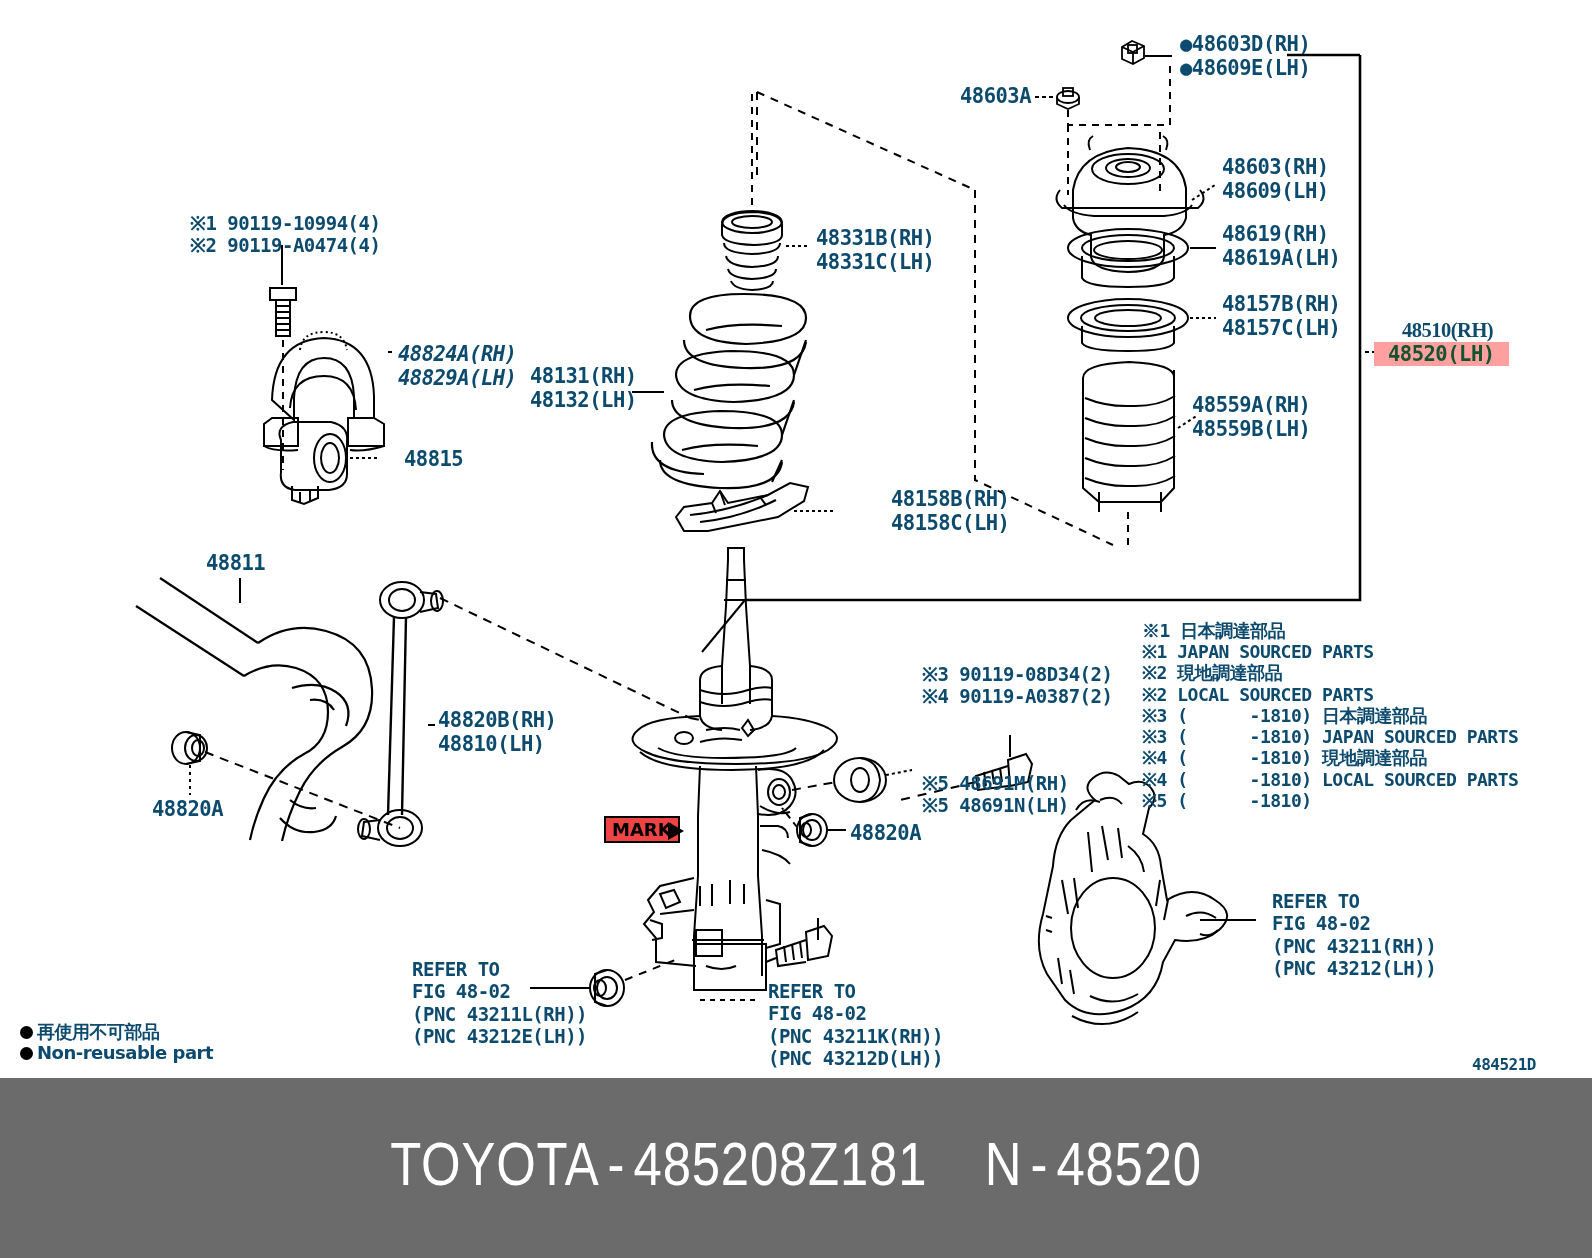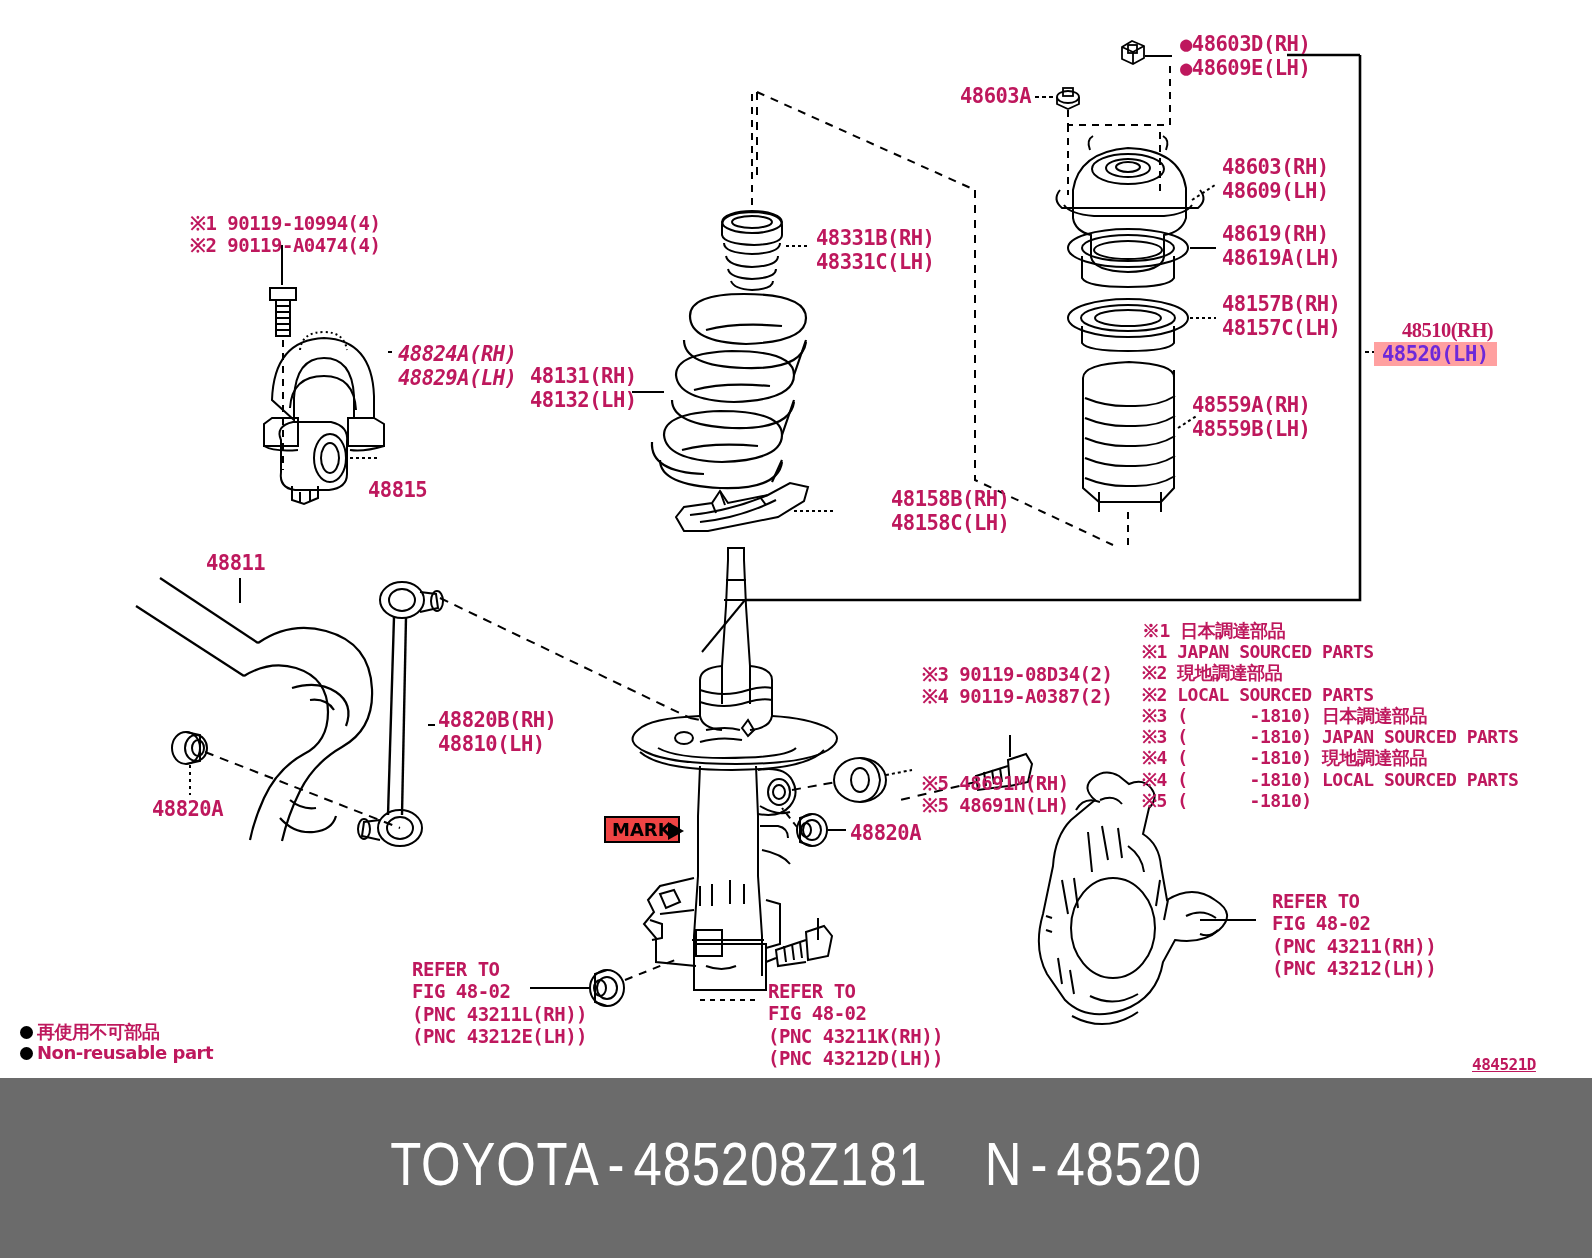--- a/index.html
+++ b/index.html
@@ -1,26 +1,26 @@
 <!DOCTYPE html>
 <html><head>
 <meta charset="utf-8">
 <style>
   html,body{margin:0;padding:0;background:#fff;}
   body{width:1592px;height:1258px;position:relative;overflow:hidden;
        font-family:"DejaVu Sans",sans-serif;}
   #diagram{position:absolute;left:0;top:0;width:1592px;height:1078px;background:#fff;}
   .lbl{position:absolute;font-family:"DejaVu Sans Mono","Liberation Mono",monospace;
-       font-weight:bold;color:#be185d;white-space:pre;line-height:1.18;letter-spacing:-0.5px;}
+       font-weight:bold;color:#0c4a6e;white-space:pre;line-height:1.18;letter-spacing:-0.5px;}
   .l20{font-size:20.5px;}
   .l19{font-size:19px;}
   .l18{font-size:18px;}
   .l16{font-size:16px;}
   .jp{font-family:"DejaVu Sans","Liberation Sans",sans-serif;font-weight:bold;}
-  .hl{background:#ffa0a0;color:#6d28d9;padding:0 8px;}
+  .hl{background:#ffa0a0;color:#14532d;padding:0 14px;}
   .dot{display:inline-block;width:13px;height:13px;border-radius:50%;
        background:#000;vertical-align:-1px;margin-right:4px;}
   .markbox{position:absolute;border:2.5px solid #000;padding:1px 6px;background:#ef4444;
            font-family:"DejaVu Sans","Liberation Sans",sans-serif;font-weight:bold;font-size:18px;}
   .markarrow{position:absolute;width:0;height:0;border-top:9px solid transparent;
              border-bottom:9px solid transparent;border-left:16px solid #000;}
   #banner{position:absolute;left:0;top:1078px;width:1592px;height:180px;background:#6b6b6b;}
   #bannertext{position:absolute;left:0;top:1128px;width:1592px;text-align:center;
               color:#fff;font-family:"Liberation Sans",sans-serif;font-weight:normal;
               font-size:62px;letter-spacing:1px;transform:scaleX(0.82);transform-origin:center;}
@@ -347,21 +347,21 @@
 
 <div class="lbl l20" style="left:846px;top:487px;margin-left:45px;">48158B(RH)
 48158C(LH)</div>
 
 <div class="lbl l19" style="left:190px;top:212px;">※1 90119-10994(4)
 ※2 90119-A0474(4)</div>
 
 <div class="lbl l20" style="left:398px;top:342px;font-style:italic;">48824A(RH)
 48829A(LH)</div>
 
-<div class="lbl l20" style="left:368px;top:447px;margin-top:31px;">48815</div>
+<div class="lbl l20" style="left:404px;top:447px;">48815</div>
 
 <div class="lbl l20" style="left:206px;top:551px;">48811</div>
 
 <div class="lbl l20" style="left:438px;top:708px;">48820B(RH)
 48810(LH)</div>
 
 <div class="lbl l20" style="left:152px;top:797px;">48820A</div>
 
 <div class="lbl l20" style="left:850px;top:821px;">48820A</div>
 
@@ -397,20 +397,20 @@
 ※3 (      -1810) JAPAN SOURCED PARTS
 ※4 (      -1810) 現地調達部品
 ※4 (      -1810) LOCAL SOURCED PARTS
 ※5 (      -1810)</div>
 
 <div style="position:absolute;left:20px;top:1003px;">
   <div class="lbl jp l18" style="position:static;margin-top:18px;"><span class="dot"></span><span>再使用不可部品</span></div>
   <div class="lbl jp l18" style="position:static;"><span class="dot"></span><span>Non-reusable part</span></div>
 </div>
 
-<div class="lbl l16" style="left:1472px;top:1056px;text-decoration:underline;">484521D</div>
+<div class="lbl l16" style="left:1472px;top:1056px;">484521D</div>
 
 </div>
 
 <div id="banner"></div>
 <div id="bannertext">
   <span>TOYOTA</span><span style="padding:0 10px;">-</span><span>485208Z181</span><span style="display:inline-block;width:70px;"></span><span>N</span><span style="padding:0 10px;">-</span><span>48520</span>
 </div>
 
 </body></html>

